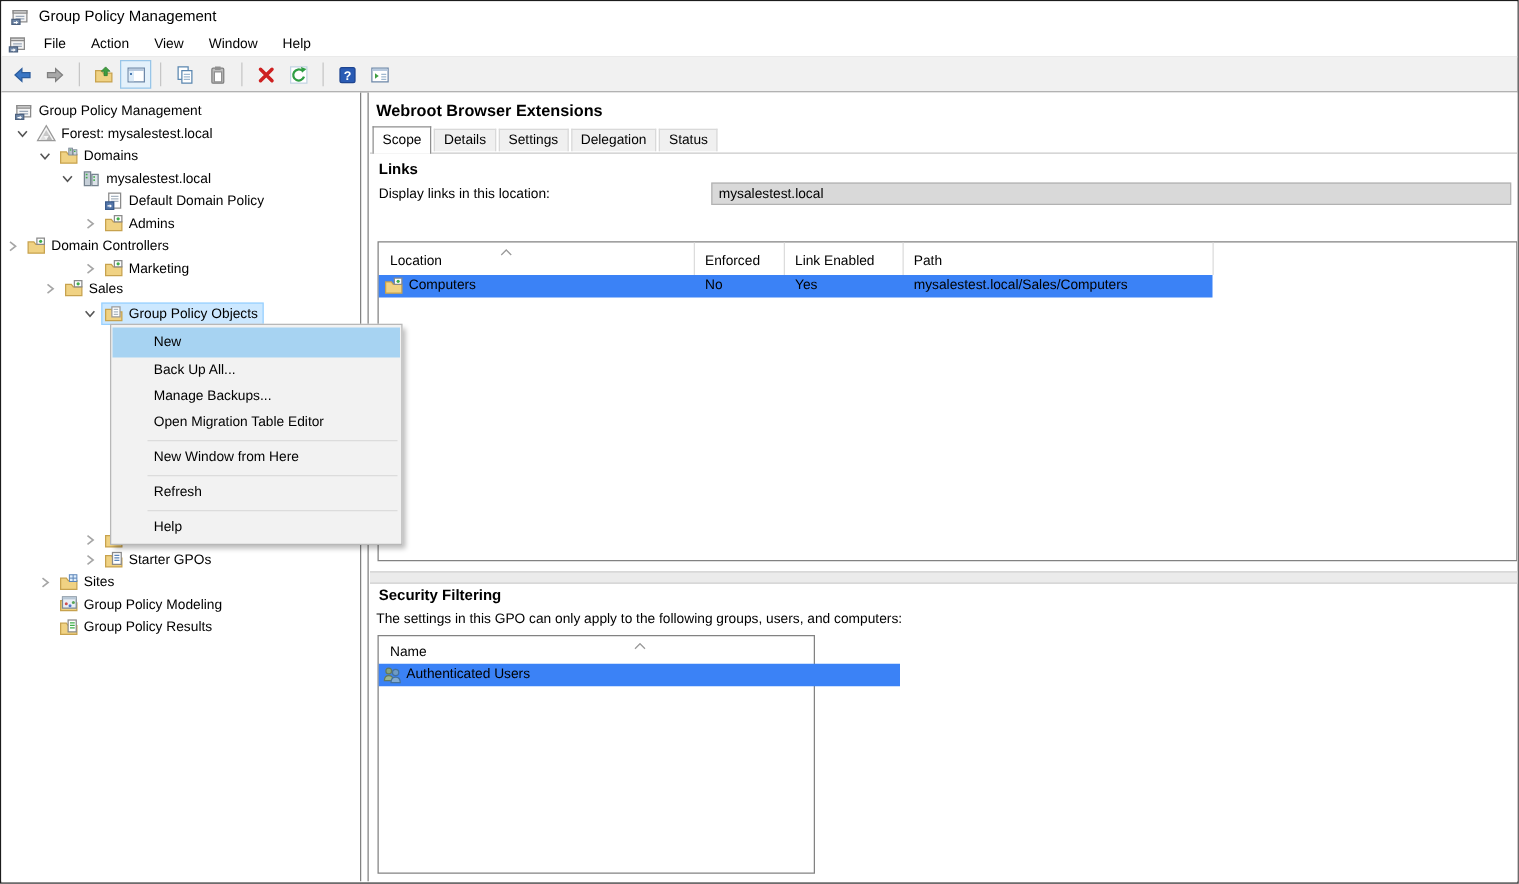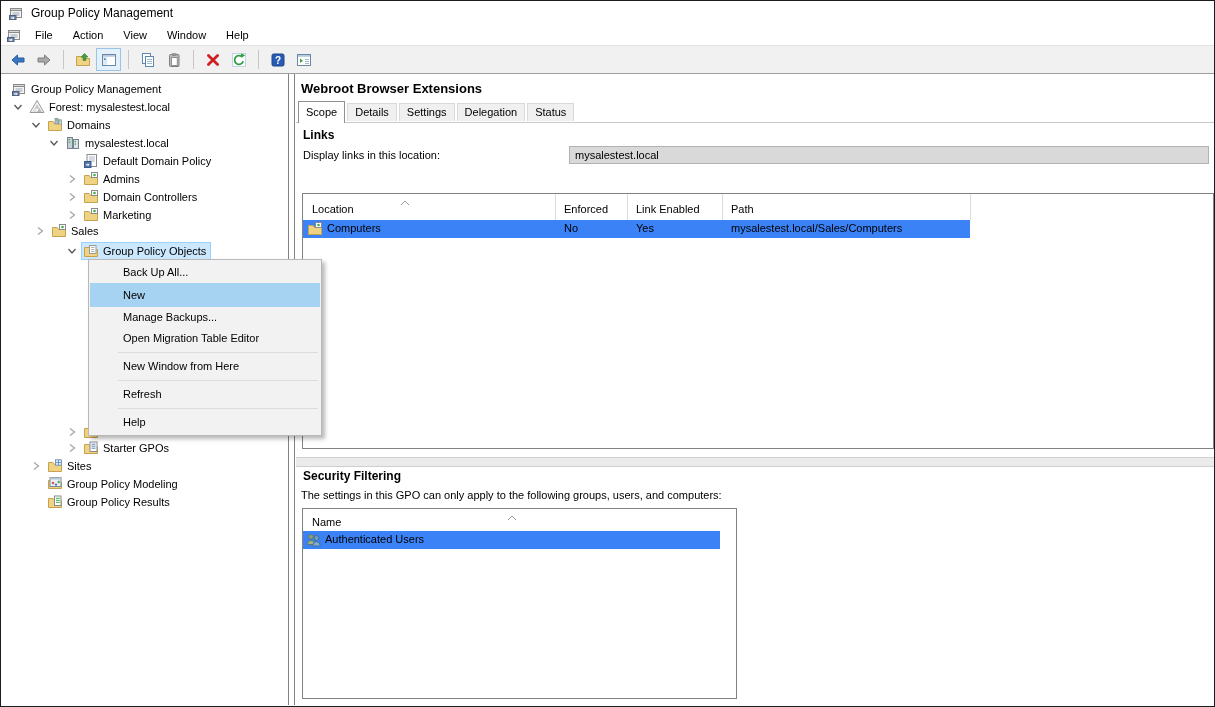--- a/index.html
+++ b/index.html
@@ -279,21 +279,21 @@
             <svg class="i16" viewBox="0 0 16 16">
               <path d="M1.5 13.5v-9h4.6l1.5 2h6.9v7z" fill="#f0d283" stroke="#c7a24e"></path>
               <rect x="8.5" y="1.5" width="6" height="5" fill="#fff" stroke="#8a8a8a"></rect>
               <circle cx="11.5" cy="4" r="1.3" fill="#3fae49"></circle>
             </svg>
           </span>
       <span class="tlabel">Admins</span>
         </span>
     </div>
 
-    <div class="titem" style="top:114px;padding-left:62px">
+    <div class="titem" style="top:114px;">
       <span class="chev">
           <svg class="i12" viewBox="0 0 12 12">
             <path d="M4 2.5L8.5 6 4 9.5" fill="none" stroke="#a6a6a6" stroke-width="1.3"></path>
           </svg>
         </span>
       <span class="node">
           <span class="i16">
             <svg class="i16" viewBox="0 0 16 16">
               <path d="M1.5 13.5v-9h4.6l1.5 2h6.9v7z" fill="#f0d283" stroke="#c7a24e"></path>
               <rect x="8.5" y="1.5" width="6" height="5" fill="#fff" stroke="#8a8a8a"></rect>
@@ -492,41 +492,41 @@
       <span class="cell" style="left:333px">Yes</span>
       <span class="cell" style="left:428px">mysalestest.local/Sales/Computers</span>
     </div>
   </div>
 
   <div class="hsplit"></div>
 
   <div class="sect-h" style="left:302px;top:468px">Security Filtering</div>
   <div class="lbl" style="left:300px;top:488px">The settings in this GPO can only apply to the following groups, users, and computers:</div>
 
-  <div class="lv" style="left:301px;top:507px;width:435px;height:191px">
+  <div class="lv" style="left:301px;top:507px;width:350px;height:191px">
     <span class="lv-caret" style="left:203px"><svg width="12" height="7" viewBox="0 0 12 7">
           <path d="M2 6L6 2l4 4" fill="none" stroke="#9a9a9a"></path>
         </svg></span>
     <div class="lv-h" style="left:9px;top:7px">Name</div>
     <div class="lv-row" style="left:0;top:22px;width:417px">
       <span class="cell-ic" style="left:3px">
           <svg class="i16" viewBox="0 0 16 16">
             <circle cx="5" cy="4.8" r="2.3" fill="#8aa37f" stroke="#647a5c"></circle>
             <path d="M1.5 12.5c0-2.6 1.6-4 3.5-4s3.5 1.4 3.5 4z" fill="#9db48f" stroke="#647a5c"></path>
             <circle cx="10.5" cy="6" r="2.5" fill="#6f9bc4" stroke="#44719b"></circle>
             <path d="M6.8 14c0-2.8 1.7-4.3 3.7-4.3s3.7 1.5 3.7 4.3z" fill="#82abd2" stroke="#44719b"></path>
           </svg>
         </span>
       <span class="cell" style="left:22px">Authenticated Users</span>
     </div>
   </div>
 
   <div class="cmenu">
+    <div class="mi first hl">New</div>
     <div class="mi">Back Up All...</div>
-    <div class="mi first hl">New</div>
     <div class="mi">Manage Backups...</div>
     <div class="mi">Open Migration Table Editor</div>
     <div class="msep"></div>
     <div class="mi">New Window from Here</div>
     <div class="msep"></div>
     <div class="mi">Refresh</div>
     <div class="msep"></div>
     <div class="mi">Help</div>
   </div>
 

